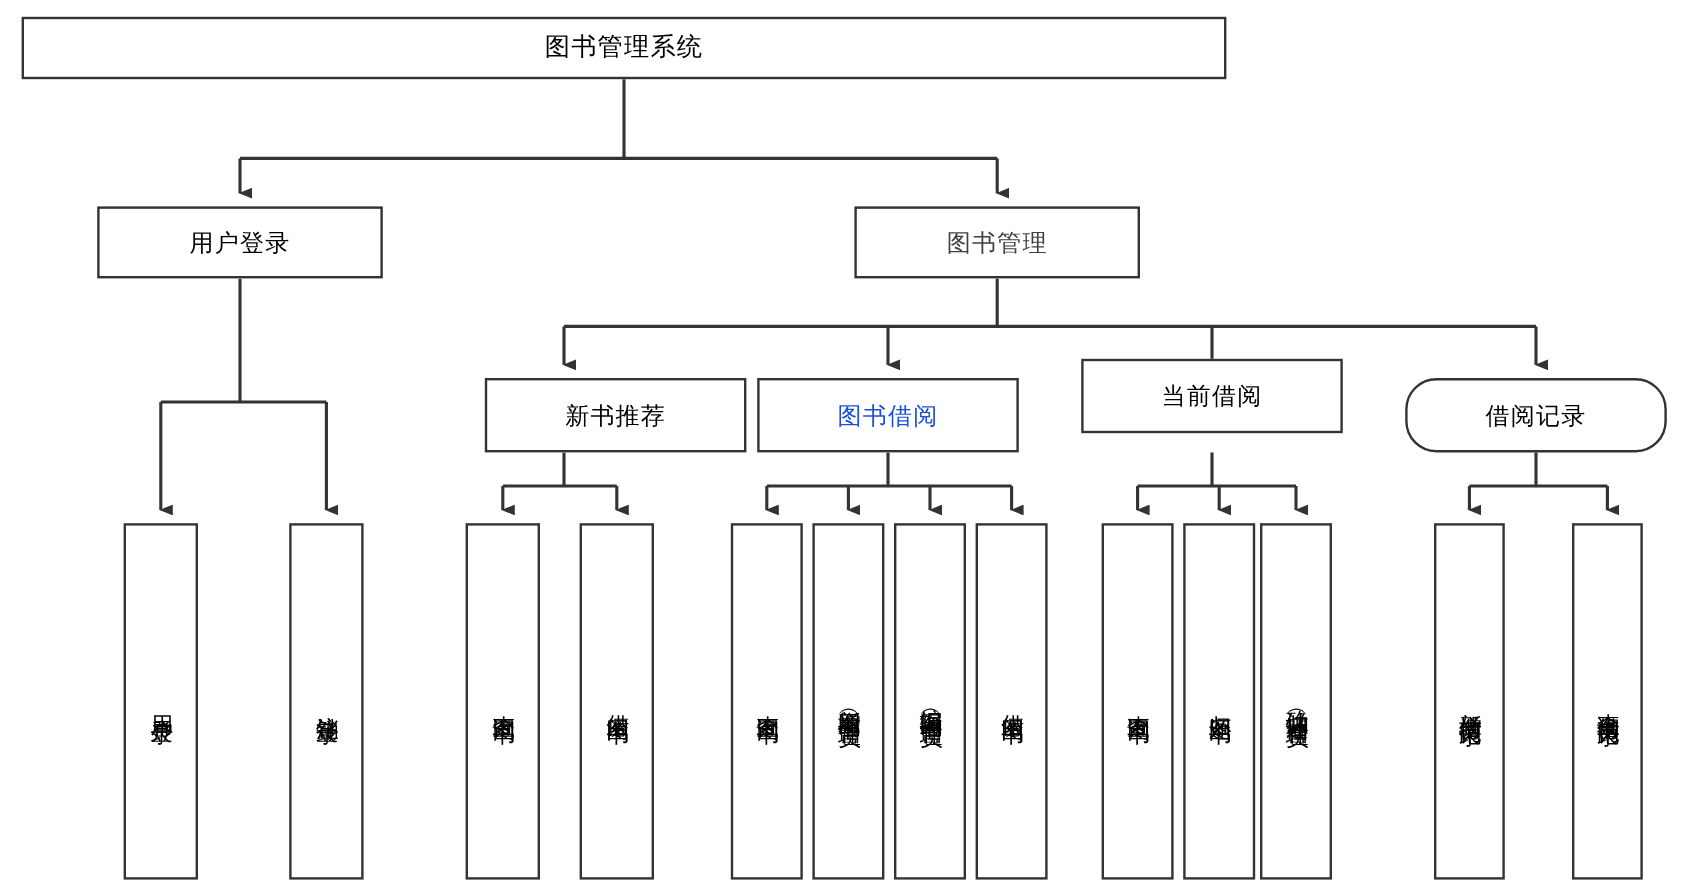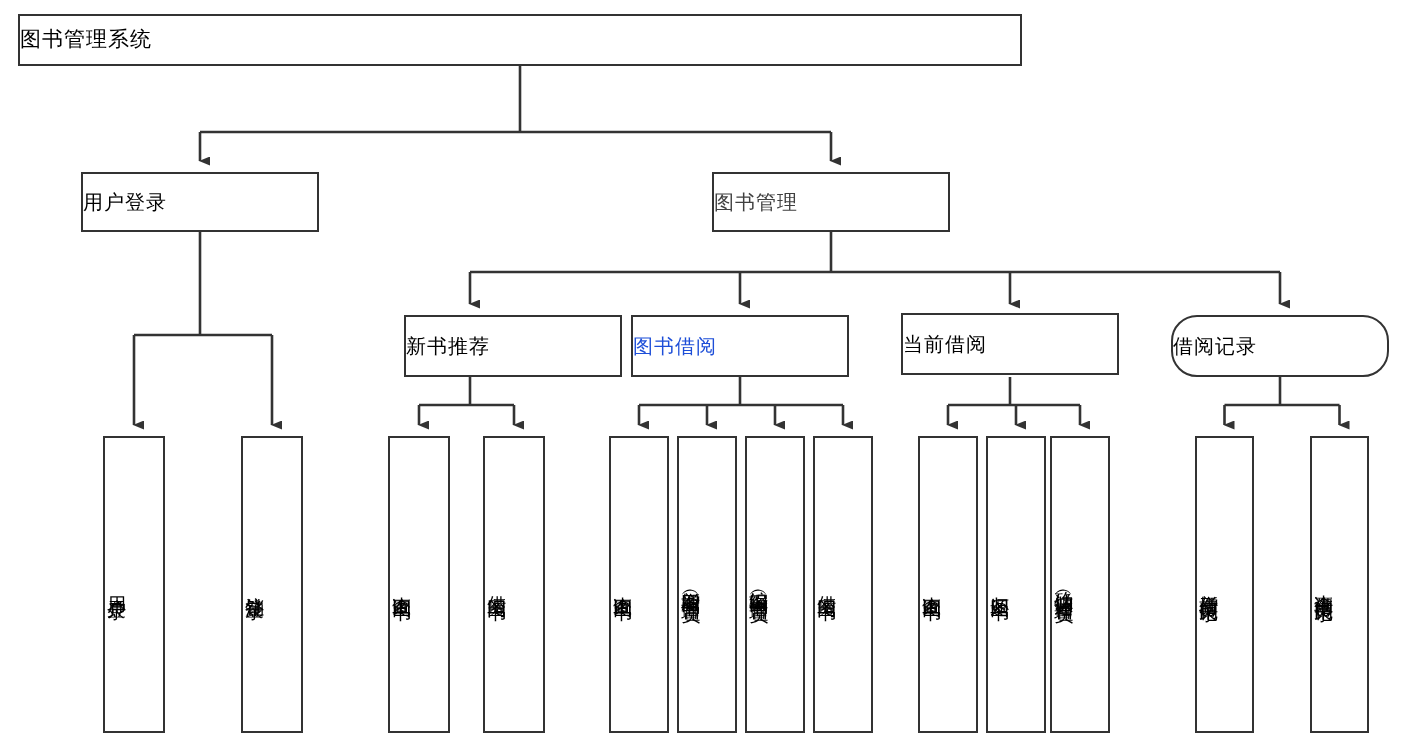--- a/index.html
+++ b/index.html
@@ -11,21 +11,21 @@
   }
   #diagram-root{position:relative;width:1405px;height:747px;background:#ffffff;}
   svg#edges{position:absolute;left:0;top:0;width:1405px;height:747px;}
   .node{
     position:absolute;
     box-sizing:border-box;
     border:2px solid #333333;
     background:#ffffff;
     display:flex;
     align-items:center;
-    justify-content:flex-start;
+    justify-content:center;
     color:#000000;
   }
   .node-h .node-label{
     writing-mode:horizontal-tb;
     font-size:20px;
     line-height:1.1;
     letter-spacing:1px;
     white-space:nowrap;
   }
   .node-v .node-label{
@@ -104,21 +104,21 @@
       </div>
       <div class="node node-h" style="left: 712px; top: 172px; width: 238px; height: 60px; border-color: rgb(51, 51, 51); background: rgb(255, 255, 255);">
         <span class="node-label" style="color: #404040;">图书管理</span>
       </div>
       <div class="node node-h" style="left: 361px; top: 315px; width: 218px; height: 62px; border-color: rgb(51, 51, 51); background: rgb(255, 255, 255); margin-left: 43px;">
         <span class="node-label" style="color: rgb(0, 0, 0);">新书推荐</span>
       </div>
       <div class="node node-h" style="left: 631px; top: 315px; width: 218px; height: 62px; border-color: rgb(51, 51, 51); background: rgb(255, 255, 255);">
         <span class="node-label" style="color: #1d4ed8;">图书借阅</span>
       </div>
-      <div class="node node-h" style="left: 901px; top: 313px; width: 218px; height: 62px; border-color: rgb(51, 51, 51); background: rgb(255, 255, 255);">
+      <div class="node node-h" style="left: 901px; top: 299px; width: 218px; height: 62px; border-color: rgb(51, 51, 51); background: rgb(255, 255, 255);">
         <span class="node-label" style="color: rgb(0, 0, 0);">当前借阅</span>
       </div>
       <div class="node node-h" style="left: 1171px; top: 315px; width: 218px; height: 62px; border-color: rgb(51, 51, 51); background: rgb(255, 255, 255); border-radius: 26px;">
         <span class="node-label" style="color: rgb(0, 0, 0);">借阅记录</span>
       </div>
       <div class="node node-v" style="left: 103px; top: 436px; width: 62px; height: 297px; border-color: rgb(51, 51, 51); background: rgb(255, 255, 255);">
         <span class="node-label" style="color: rgb(0, 0, 0);">用户登录</span>
       </div>
       <div class="node node-v" style="left: 241px; top: 436px; width: 62px; height: 297px; border-color: rgb(51, 51, 51); background: rgb(255, 255, 255);">
         <span class="node-label" style="color: rgb(0, 0, 0);">注销登录</span>

